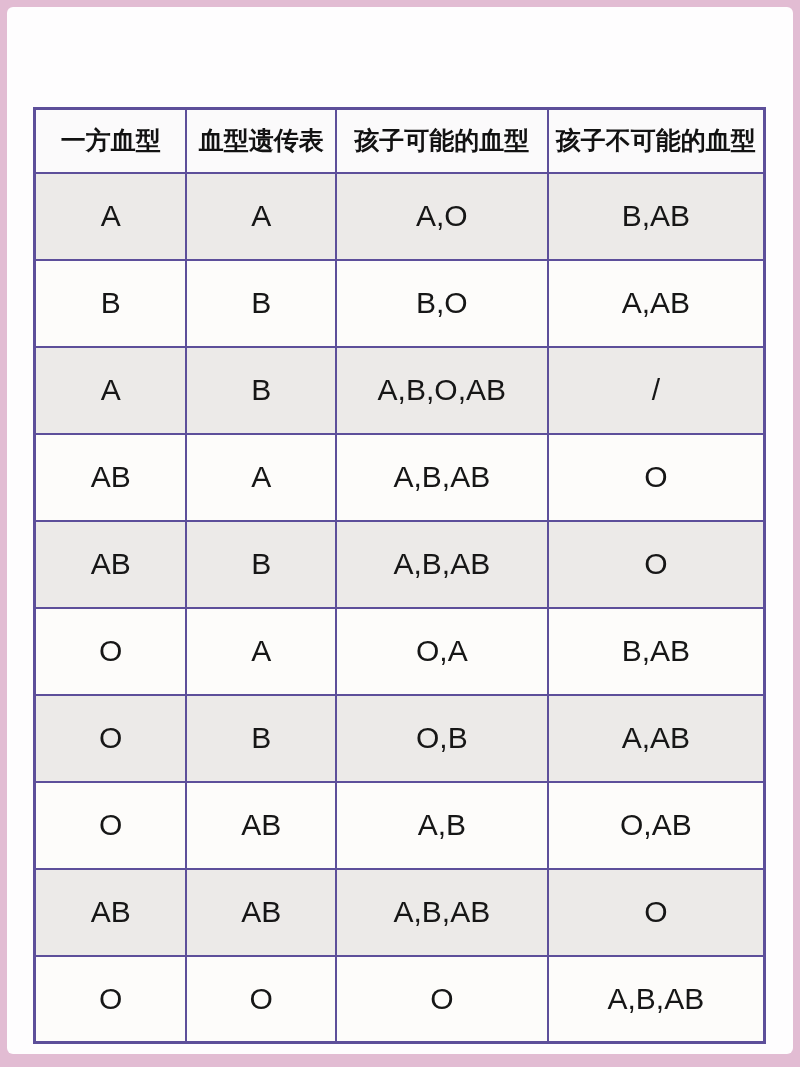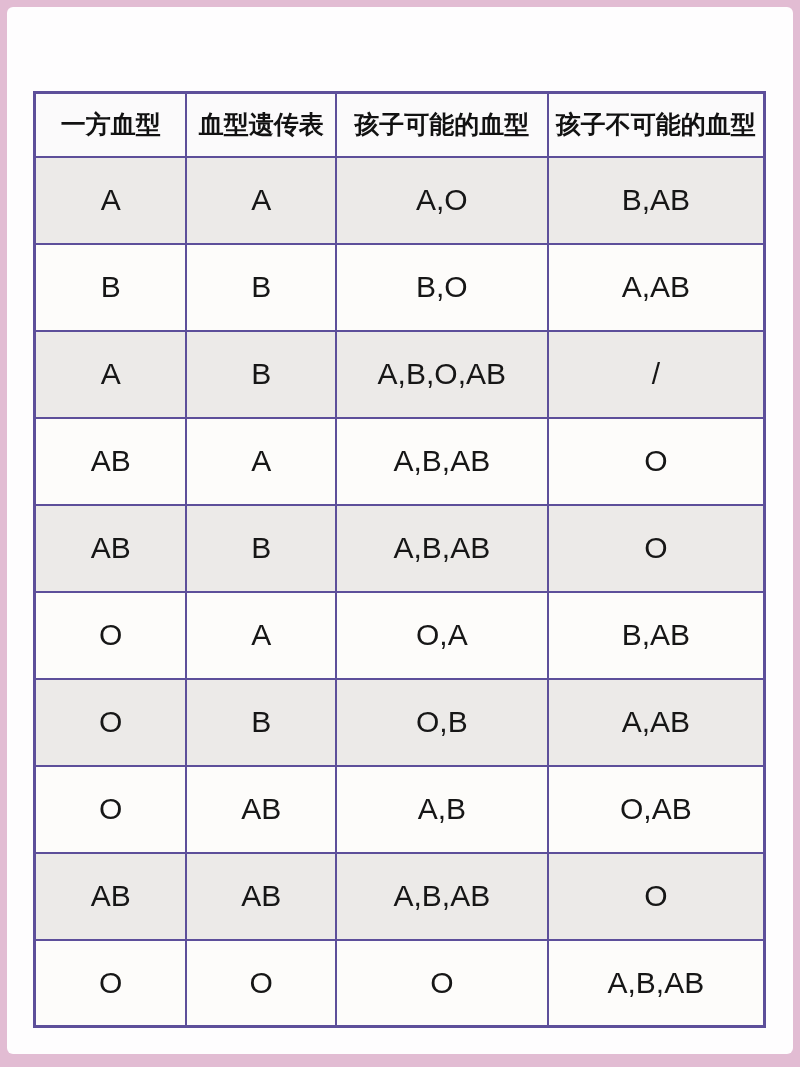--- a/index.html
+++ b/index.html
@@ -38,21 +38,21 @@
     align-items: center;
     justify-content: center;
     font-size: 44px;
     font-weight: bold;
     letter-spacing: 3px;
     color: #17121a;
   }
   table.blood-table {
     position: absolute;
     left: 26px;
-    top: 84px;
+    top: 100px;
     width: 733px;
     border-collapse: collapse;
     table-layout: fixed;
     border: 3px solid #5d4f9a;
     padding-left: 28px;
   }
   .blood-table th,
   .blood-table td {
     border: 2px solid #5d4f9a;
     text-align: center;

